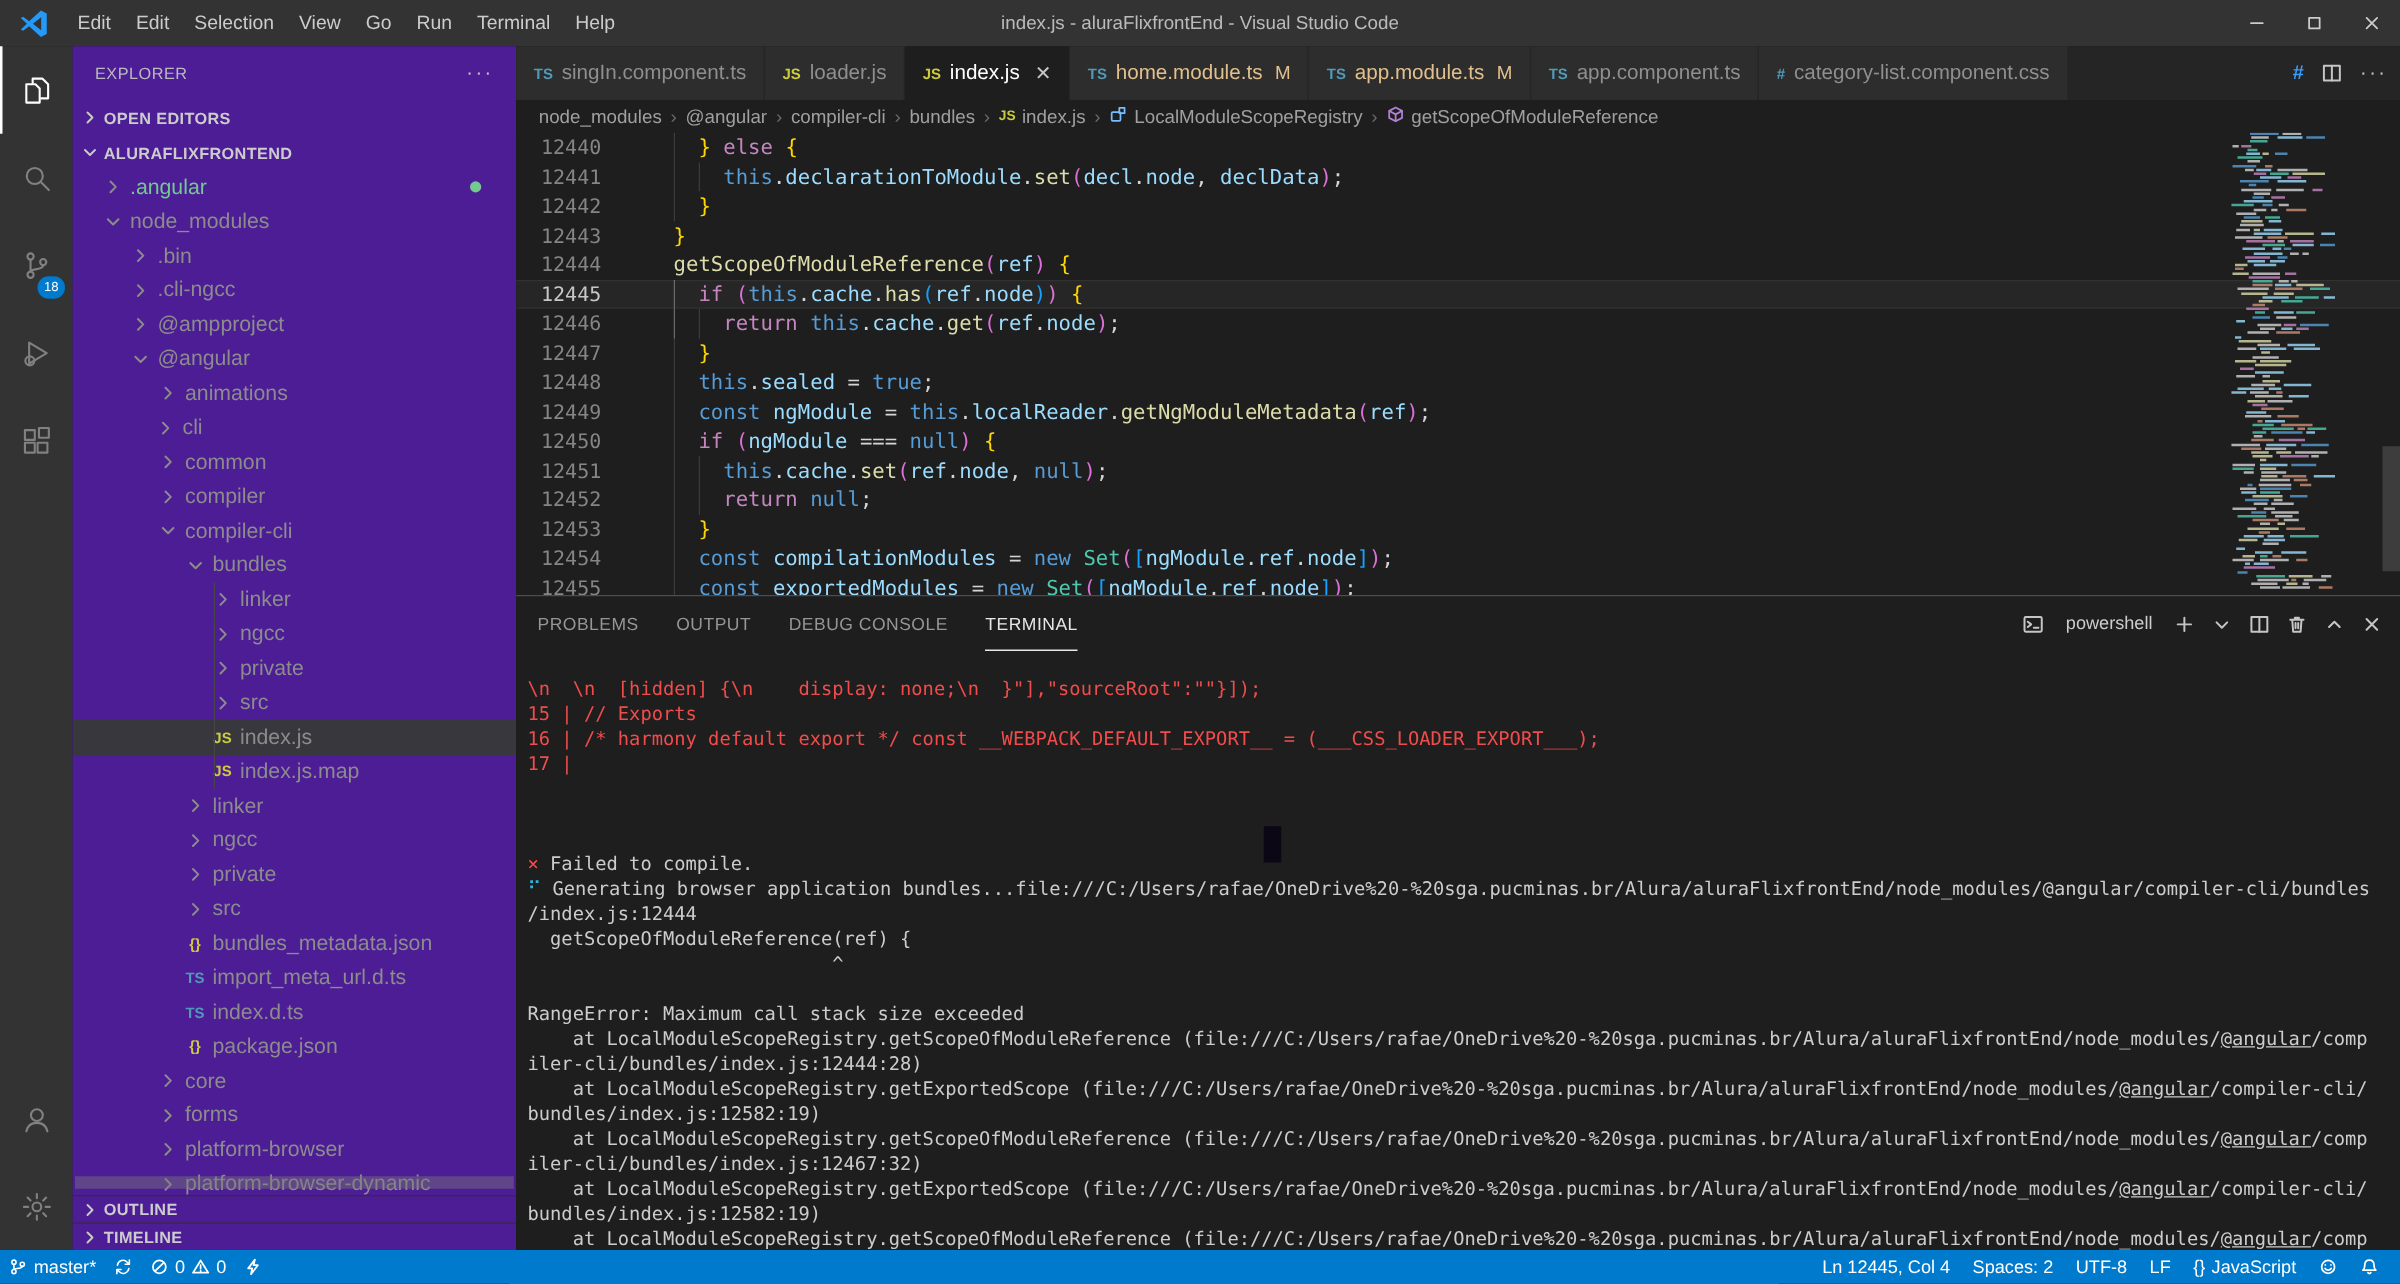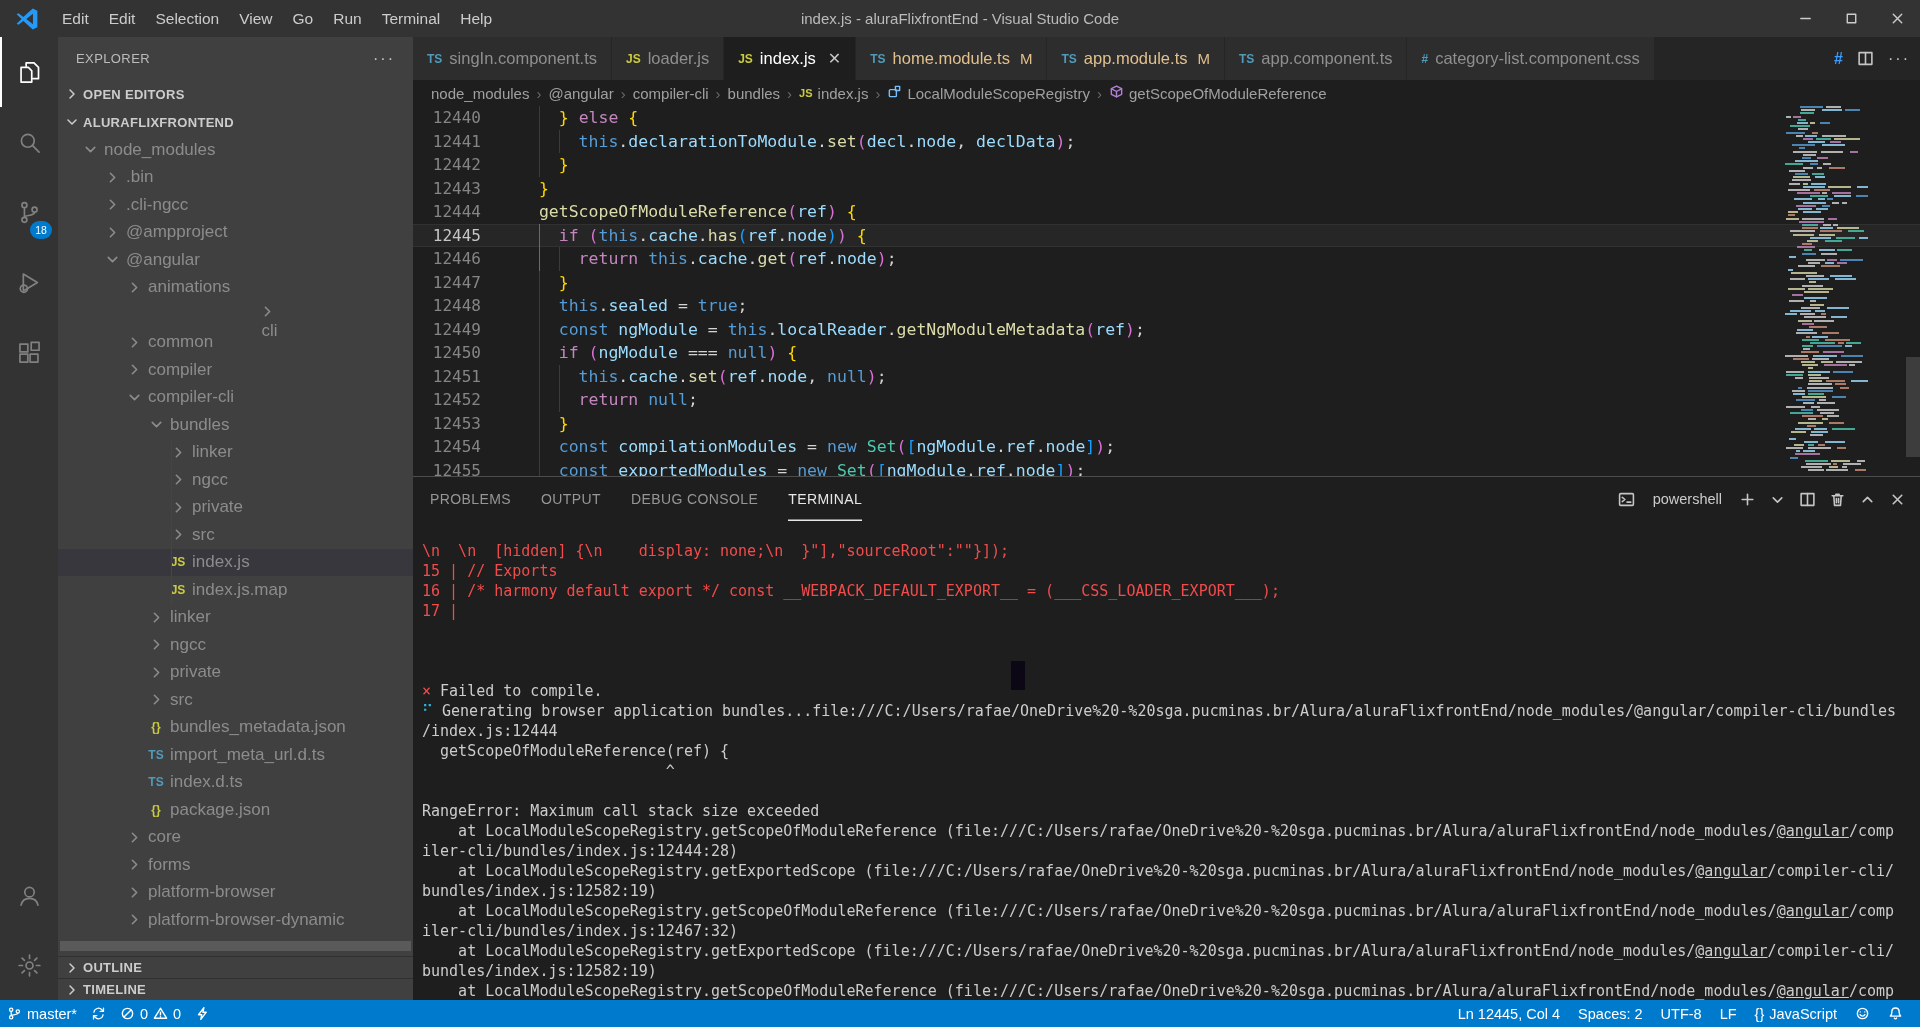--- a/index.html
+++ b/index.html
@@ -15,21 +15,21 @@
   #main{position:absolute;left:0;top:37px;width:1920px;height:963px;display:flex;}
   
   #activitybar{width:58px;background:#333333;position:relative;flex:none;}
   .act-cell{width:58px;height:70px;display:flex;align-items:center;justify-content:center;color:#818181;position:relative;}
   .act-cell.active{color:#ffffff;box-shadow:inset 2px 0 0 #ffffff;}
   .act-cell svg{width:27px;height:27px;}
   #act-bottom{position:absolute;bottom:0;left:0;}
   .badge{position:absolute;right:6px;bottom:8px;min-width:18px;height:18px;border-radius:10px;background:#007acc;
     color:#fff;font-size:10.5px;display:flex;align-items:center;justify-content:center;padding:0 2px;}
   
-  #sidebar{width:355px;background:#404040;position:relative;flex:none;overflow:hidden;}
+  #sidebar{width:355px;background:#4c1d95;position:relative;flex:none;overflow:hidden;}
   #sb-title{height:43px;display:flex;align-items:center;padding:0 18px;font-size:13px;letter-spacing:.4px;color:#bbbbbb;}
   #sb-title .spacer{flex:1;}
   .sb-sec{height:28px;display:flex;align-items:center;font-size:13px;font-weight:bold;letter-spacing:.3px;color:#cccccc;padding-left:6px;}
   .sb-sec svg{width:16px;height:16px;margin-right:3px;flex:none;color:#cccccc;}
   #sb-tree{position:absolute;top:99px;left:0;right:0;height:820px;overflow:hidden;}
   .trow{height:27.5px;display:flex;align-items:center;position:relative;font-size:17px;color:#8c8c8c;white-space:nowrap;}
   .trow.sel{background:#37373d;}
   .trow .twisty{width:20px;height:20px;flex:none;display:flex;align-items:center;justify-content:center;}
   .trow .twisty svg{width:17px;height:17px;}
   .trow .ficon{width:20px;flex:none;font-weight:bold;font-size:12px;text-align:center;}
@@ -207,20 +207,29 @@
     <div class="sb-sec">
       <svg class="ic" viewBox="0 0 16 16">
           <path d="M4 6l4 4 4-4"></path>
         </svg>
       <span>ALURAFLIXFRONTEND</span>
     </div>
     <div id="sb-tree">
         <div class="trow" style="padding-left: 22px;">
           <span class="twisty">
             <svg class="ic" viewBox="0 0 16 16" style="width:17px;height:17px">
+              <path d="M6 4l4 4-4 4"></path>
+            </svg>
+          </span>
+          <span class="tlabel c-green">.angular</span>
+          <span class="git-dot"></span>
+        </div>
+        <div class="trow" style="padding-left: 22px;">
+          <span class="twisty">
+            <svg class="ic" viewBox="0 0 16 16" style="width:17px;height:17px">
               <path d="M4 6l4 4 4-4"></path>
             </svg>
           </span>
           <span class="tlabel">node_modules</span>
         </div>
         <div class="trow" style="padding-left: 44px;">
           <span class="twisty">
             <svg class="ic" viewBox="0 0 16 16" style="width:17px;height:17px">
               <path d="M6 4l4 4-4 4"></path>
             </svg>
@@ -252,21 +261,21 @@
           <span class="tlabel">@angular</span>
         </div>
         <div class="trow" style="padding-left: 66px;">
           <span class="twisty">
             <svg class="ic" viewBox="0 0 16 16" style="width:17px;height:17px">
               <path d="M6 4l4 4-4 4"></path>
             </svg>
           </span>
           <span class="tlabel">animations</span>
         </div>
-        <div class="trow" style="padding-left: 64px; flex-direction: column;">
+        <div class="trow" style="padding-left: 64px;">
           <span class="twisty">
             <svg class="ic" viewBox="0 0 16 16" style="width:17px;height:17px">
               <path d="M6 4l4 4-4 4"></path>
             </svg>
           </span>
           <span class="tlabel">cli</span>
         </div>
         <div class="trow" style="padding-left: 66px;">
           <span class="twisty">
             <svg class="ic" viewBox="0 0 16 16" style="width:17px;height:17px">

